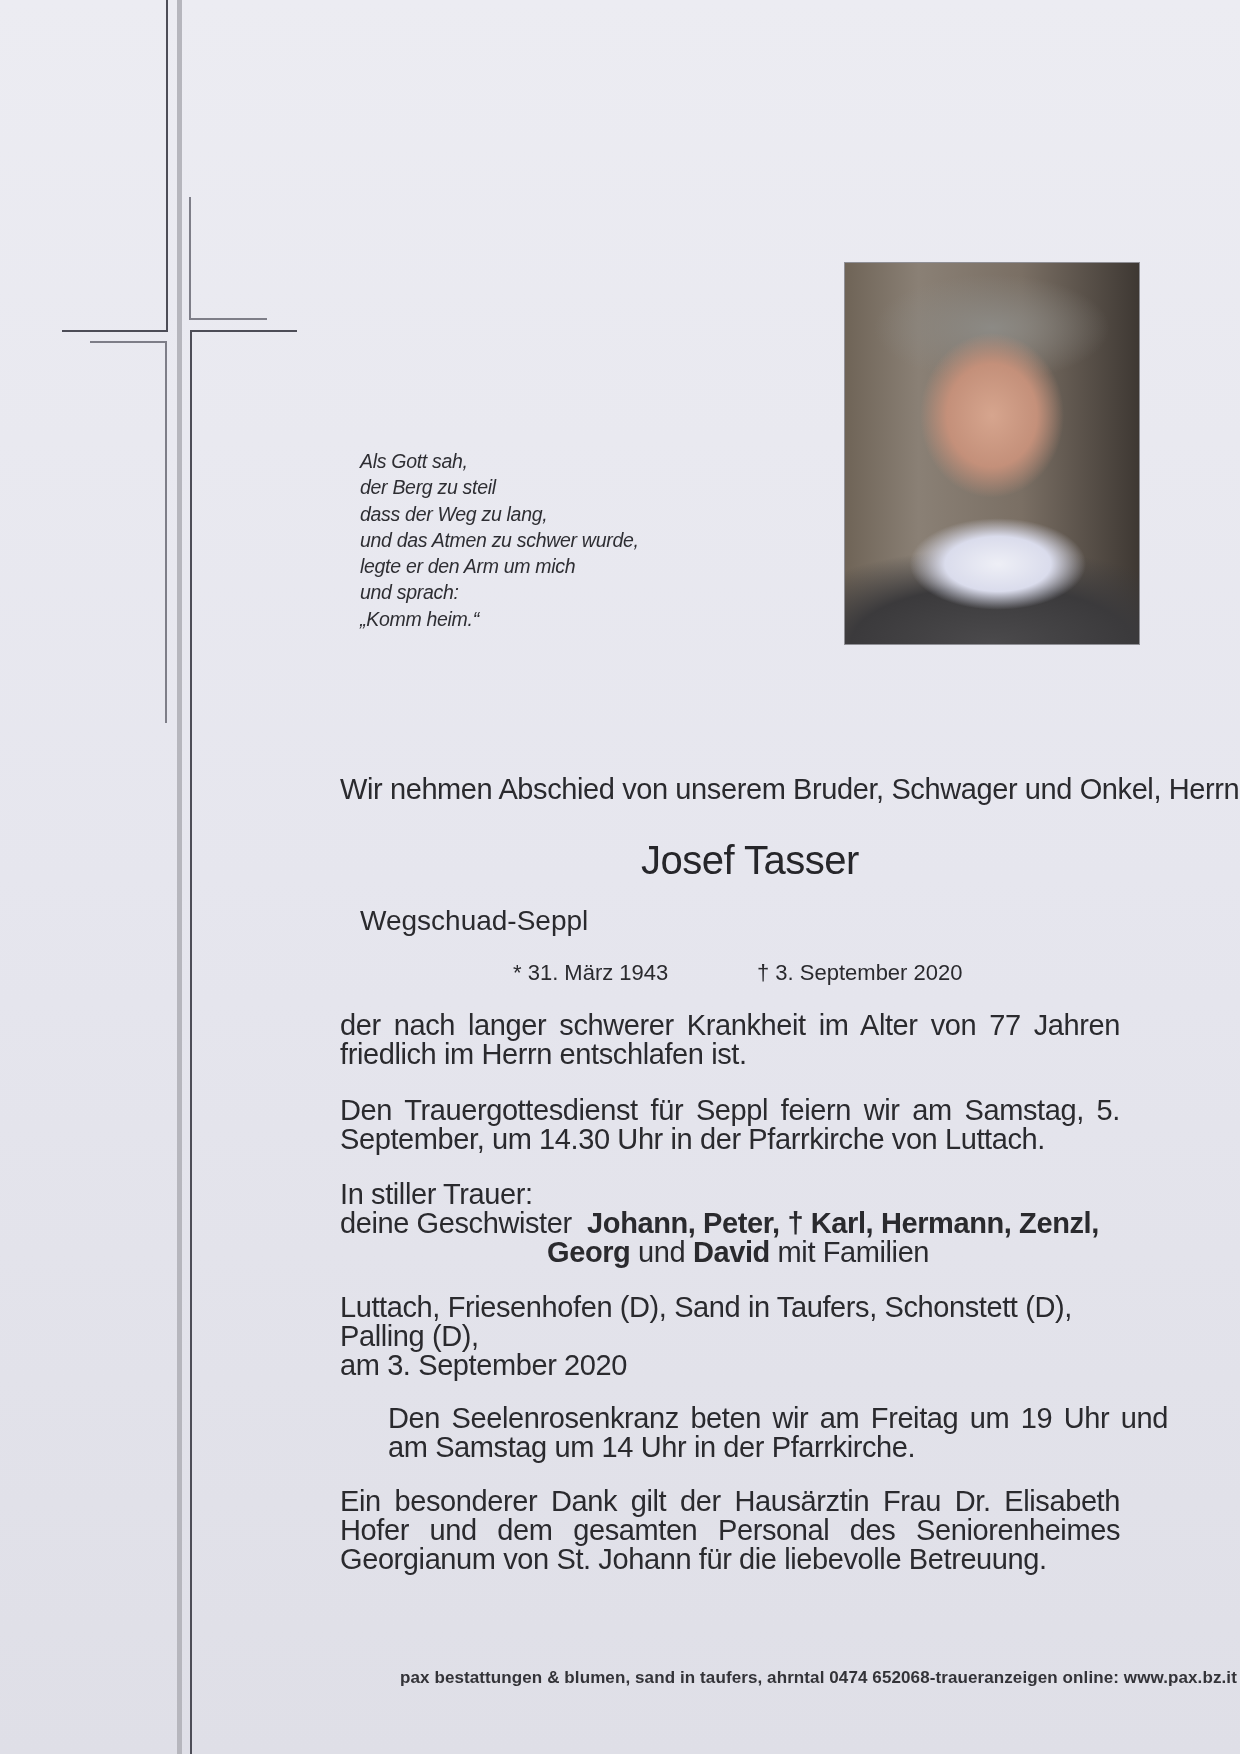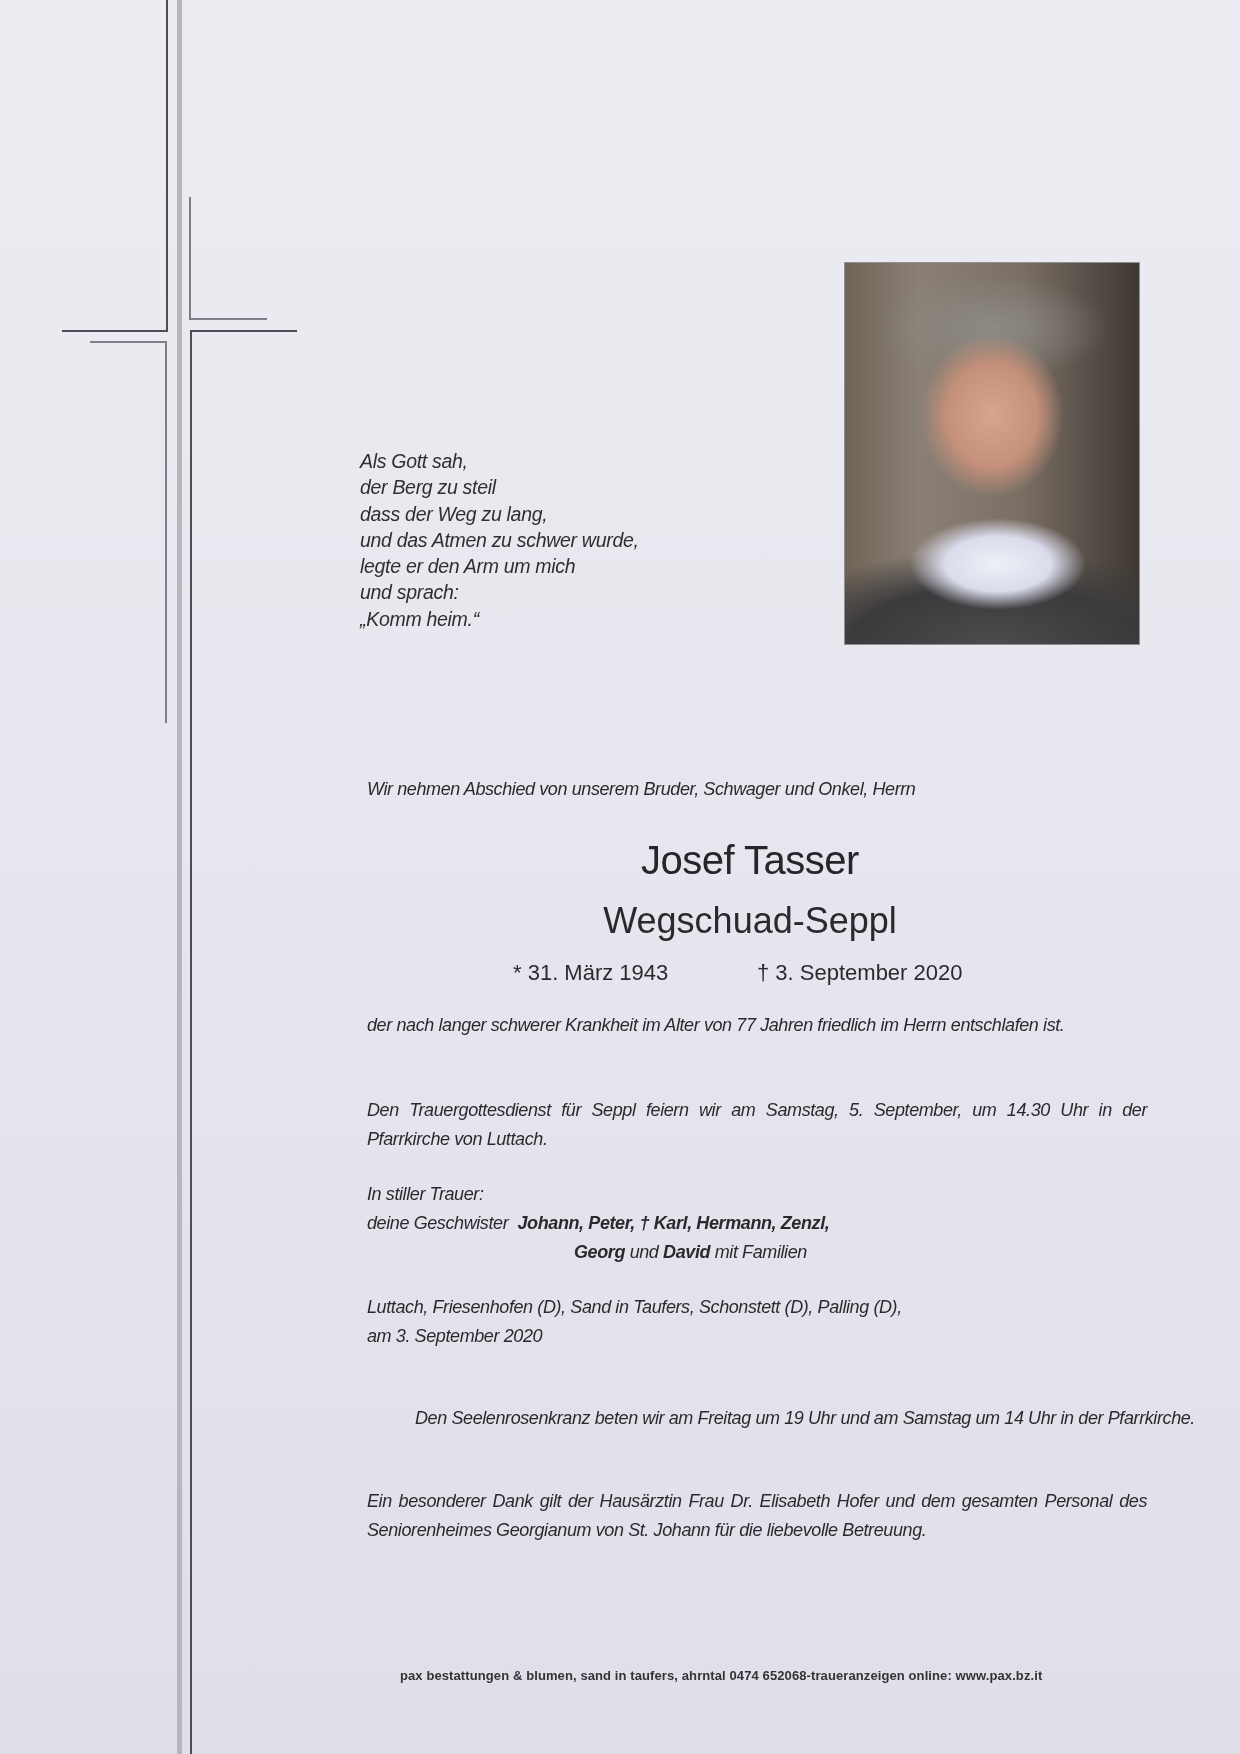--- a/index.html
+++ b/index.html
@@ -29,39 +29,39 @@
     background:
       radial-gradient(ellipse 34% 30% at 50% 40%, #d6a58e 0%, #c4907a 45%, rgba(196,144,122,0) 72%),
       radial-gradient(ellipse 40% 14% at 50% 17%, #8c8a85 0%, rgba(140,138,133,0) 100%),
       radial-gradient(ellipse 30% 12% at 52% 79%, #eeeff6 0%, #dadcec 60%, rgba(218,220,236,0) 100%),
       radial-gradient(ellipse 80% 25% at 50% 100%, #4b4a4c 0%, #3b3a3c 60%, rgba(59,58,60,0) 100%),
       linear-gradient(90deg, #6f6457 0%, #8a8075 25%, #7a6f64 60%, #3e3833 100%);
     box-sizing:border-box;
   }
   .photo-label { position:absolute; left:0; right:0; bottom:6px; text-align:center; font-size:10px; color:rgba(255,255,255,0); }
 
-  .text { left:367px; width:780px; font-size:18px; line-height:29px; color:#2a2a2e; letter-spacing:-0.4px;font-style:italic; }
+  .text { left:340px; width:780px; font-size:29px; line-height:29px; color:#2a2a2e; letter-spacing:-0.4px; }
   .intro { top:775px; white-space:nowrap; }
   .name { left:360px; width:780px; top:828px; text-align:center; font-size:40px; line-height:64px; color:#26262a; letter-spacing:-0.5px; }
-  .nickname { left:360px; width:780px; top:903px; text-align:center; font-size:36px; line-height:36px; color:#2a2a2e; }
+  .nickname { left:360px; width:780px; top:903px; text-align:left; font-size:28px; line-height:36px; color:#2a2a2e; }
   .dates { top:958px; left:360px; width:780px; font-size:22px; line-height:30px; }
   .dates .birth { position:absolute; left:153px; }
   .dates .death { position:absolute; left:397px; }
   .p1 { top:1011px; }
   .p2 { top:1096px; }
   .p3 { top:1180px; }
   .p3 .row { white-space:nowrap; }
   .p3 b { font-weight:bold; }
   .indent { padding-left:207px; }
   .p4 { top:1293px; }
   .p5 { top:1404px;margin-left:48px; }
   .p6 { top:1487px; }
   .justify { text-align:justify; }
   .footer {
-    left:400px; top:1668px; width:700px; font-size:13px; font-weight:bold;
+    left:400px; top:1668px; width:700px; font-size:17px; font-weight:bold;
     color:#333338; letter-spacing:0.1px; white-space:nowrap;
   }
 </style>
 </head>
 <body>
 
 <div>
 
   <div class="ln dark" style="left:166px; top:0; width:2px; height:332px;"></div>
   <div class="ln dark" style="left:62px; top:330px; width:106px; height:2px;"></div>

